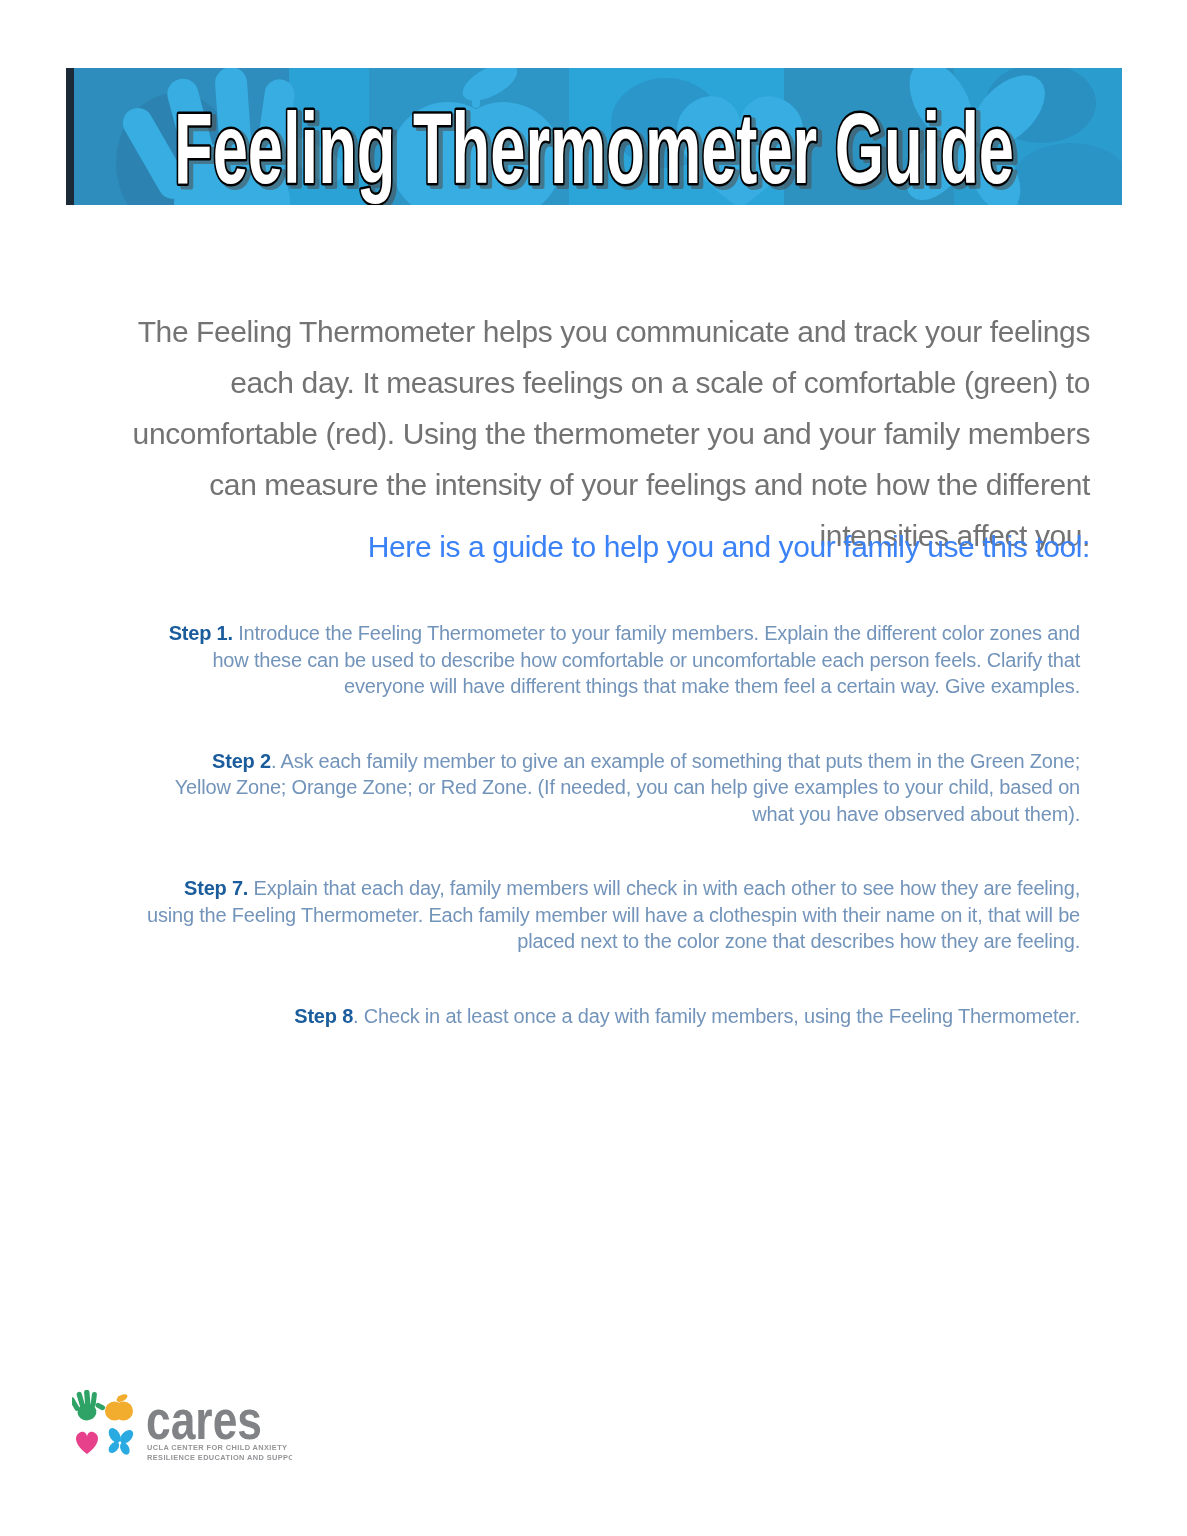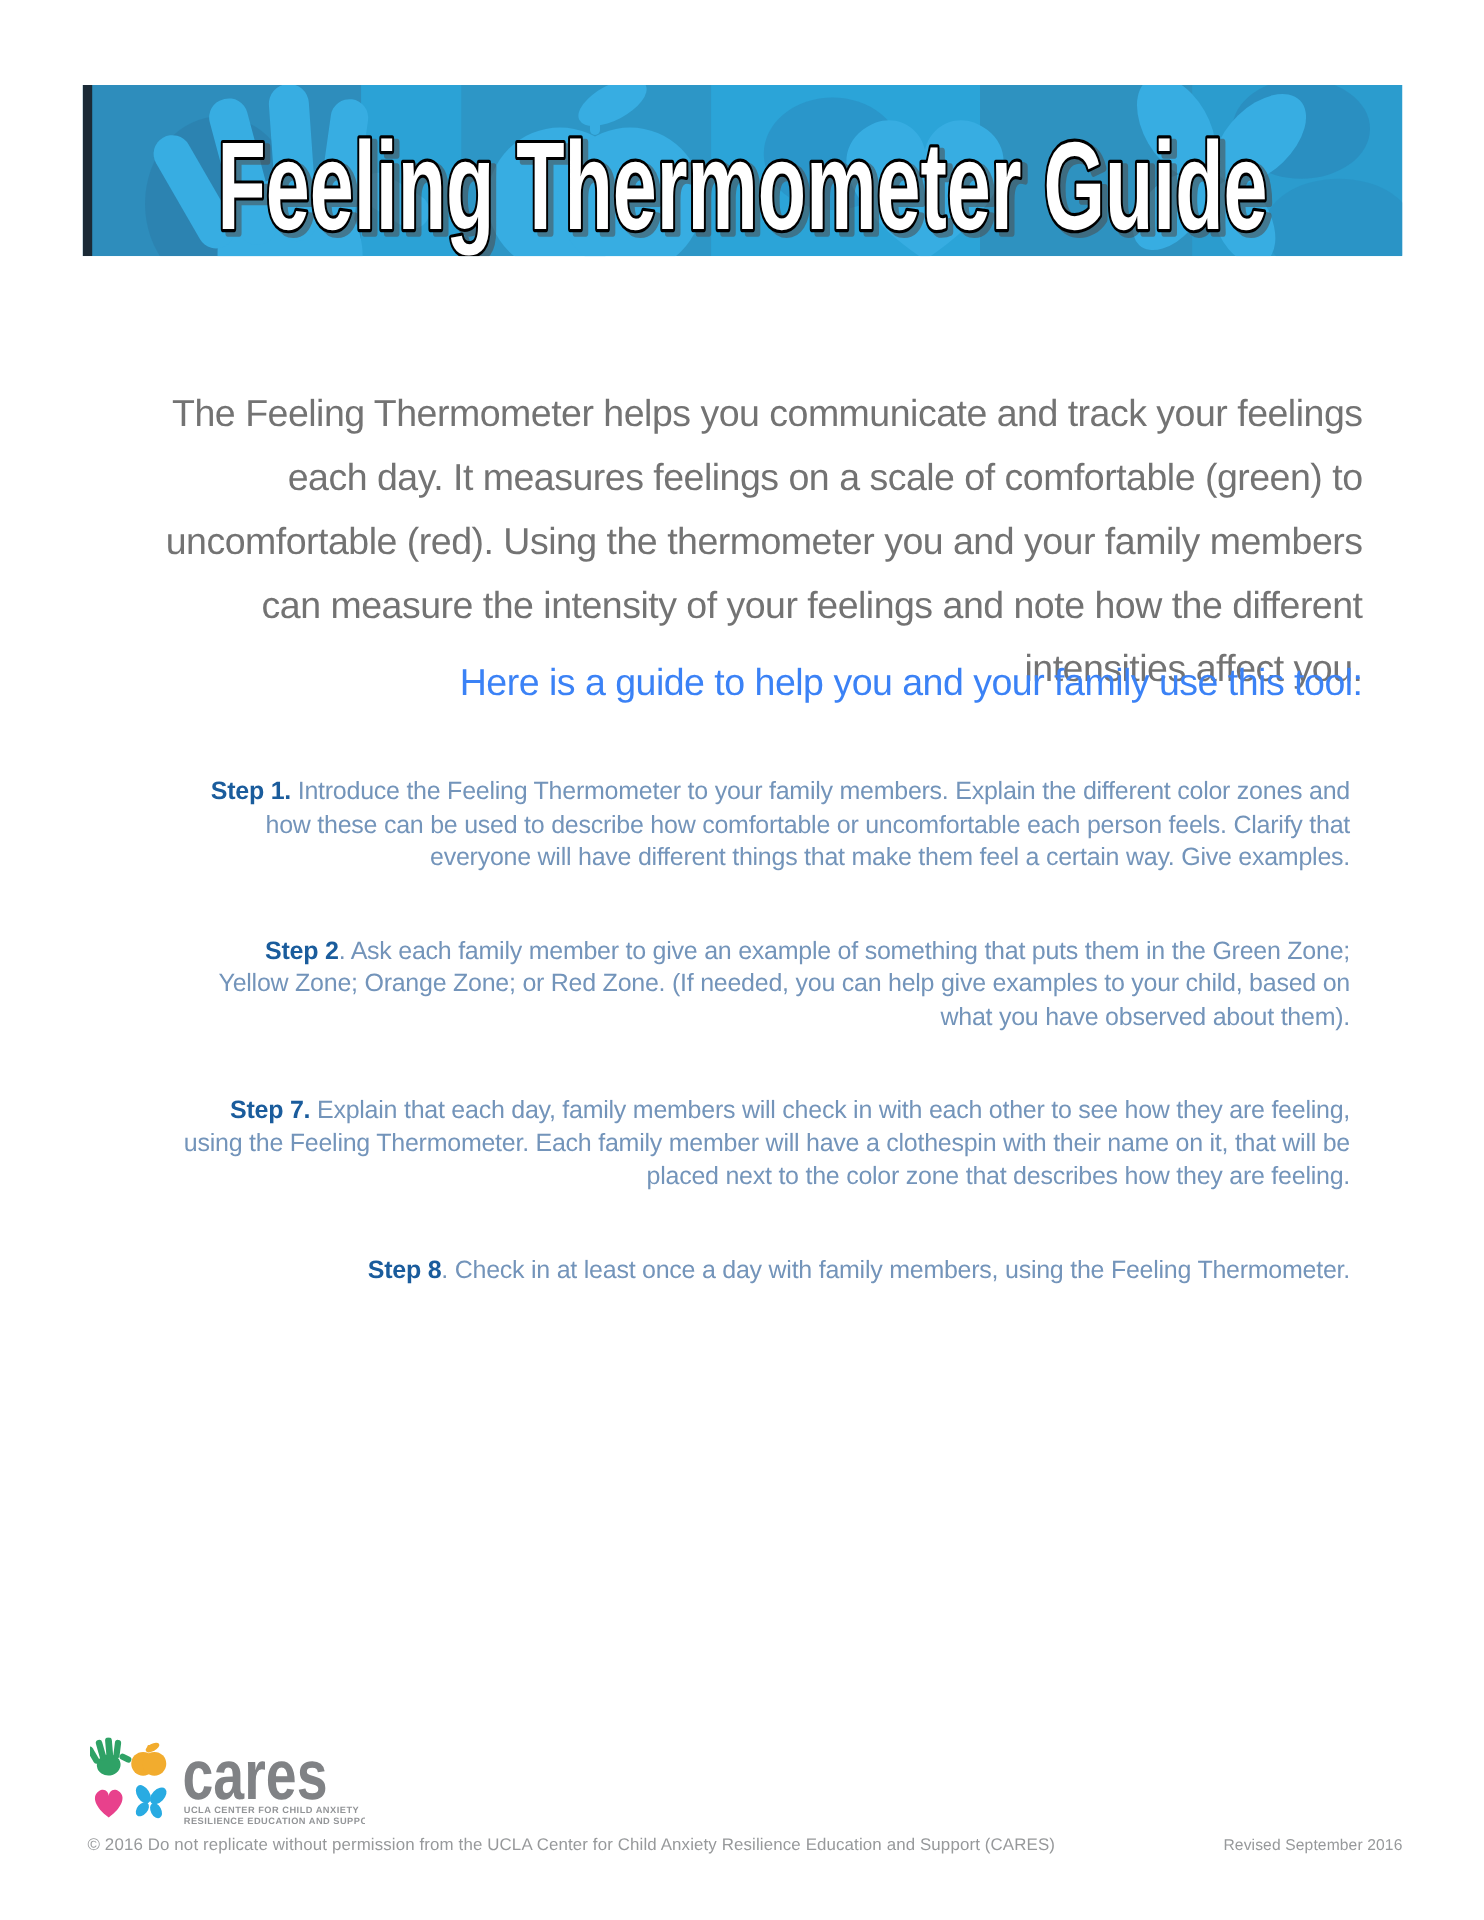--- a/index.html
+++ b/index.html
@@ -139,18 +139,14 @@
         <ellipse cx="5.5" cy="6" rx="4.2" ry="6.5" transform="rotate(-34 5.5 6)"></ellipse>
       </g>
 
       <text x="74" y="49" font-family="Liberation Sans, sans-serif" font-size="56" font-weight="bold" fill="#808285" textLength="116" lengthAdjust="spacingAndGlyphs">cares</text>
 
       <text x="75" y="60" font-family="Liberation Sans, sans-serif" font-size="7.4" font-weight="bold" letter-spacing="0.4" fill="#939598">UCLA CENTER FOR CHILD ANXIETY</text>
       <text x="75" y="69.5" font-family="Liberation Sans, sans-serif" font-size="7.4" font-weight="bold" letter-spacing="0.4" fill="#939598">RESILIENCE EDUCATION AND SUPPORT</text>
     </svg>
   </div>
 
-  <div class="footline">
-    <span>© 2016  Do not replicate without permission from the UCLA Center for Child Anxiety Resilience Education and Support (CARES)</span>
-    <span class="revised">Revised September 2016</span>
-  </div>
 
 </div>
 
 </body></html>

